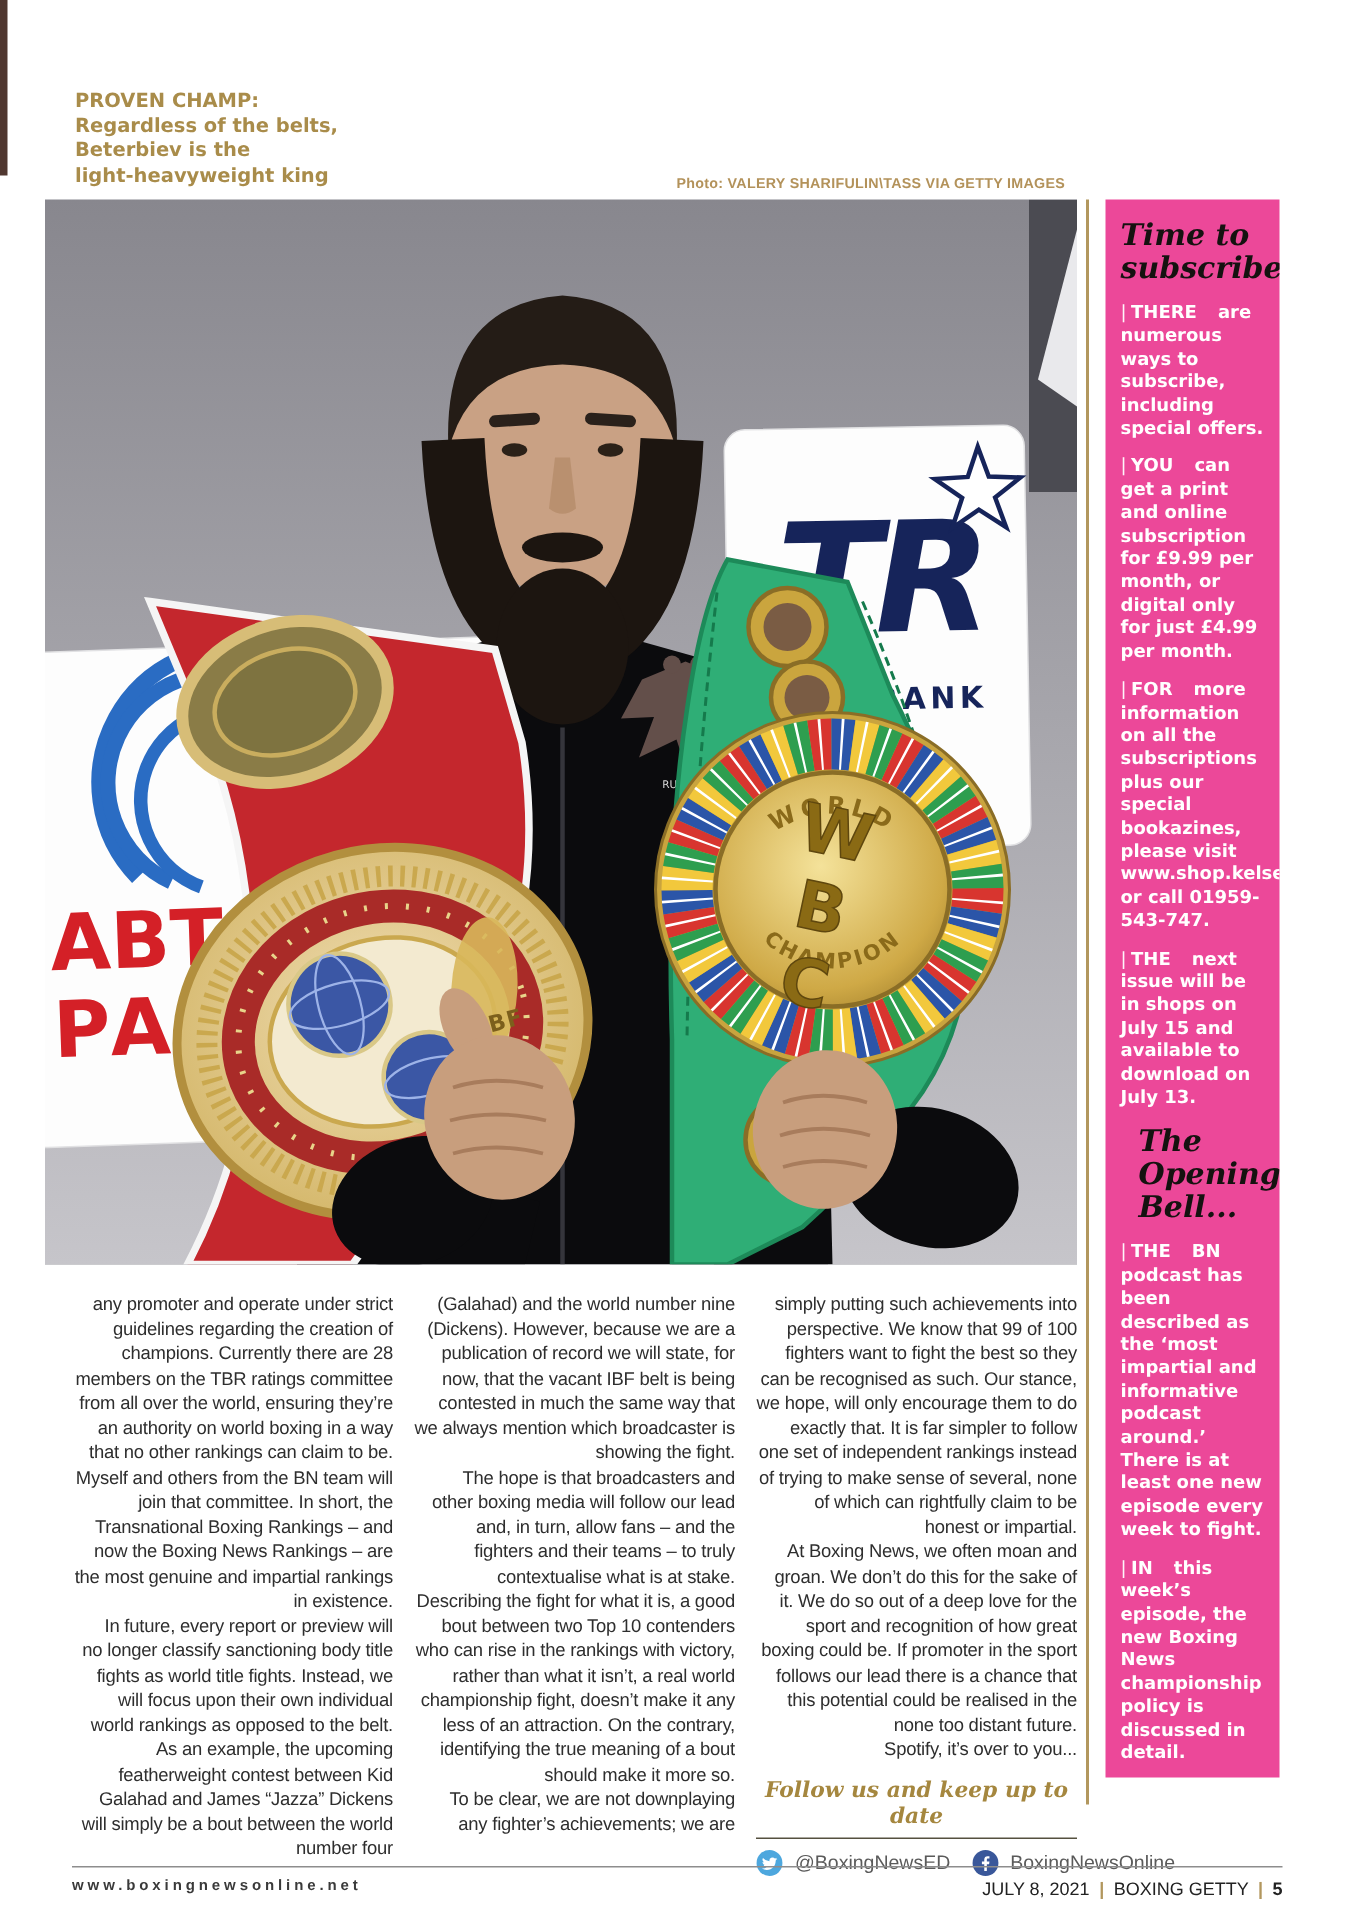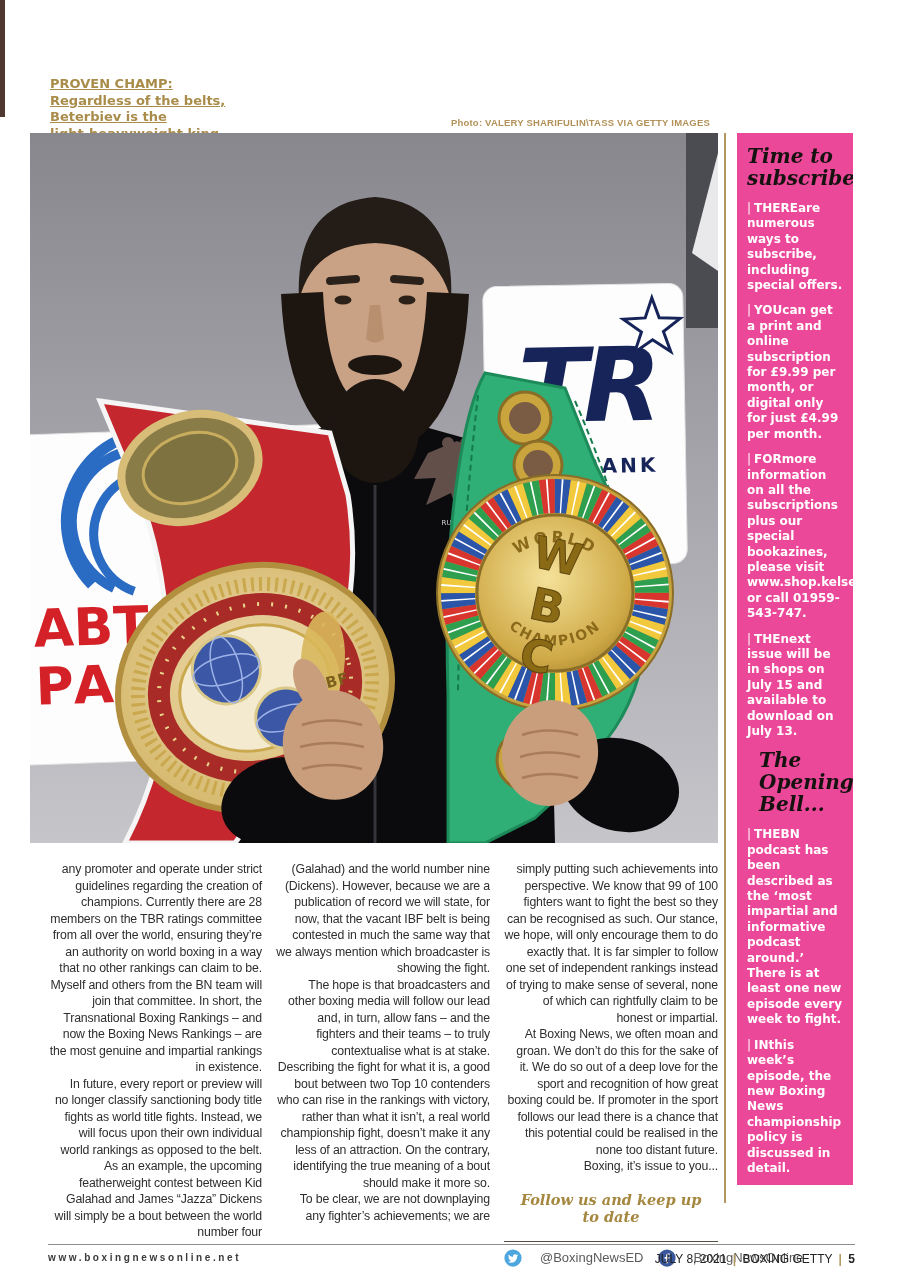--- a/index.html
+++ b/index.html
@@ -3,56 +3,56 @@
 <meta charset="utf-8">
 <style>
   html,body{margin:0;padding:0;background:#ffffff;}
   #page{position:relative;width:904px;height:1280px;background:#ffffff;overflow:hidden;
         font-family:"Liberation Sans", sans-serif;}
 
   
   .spine{position:absolute;left:0;top:0;width:5px;height:117px;background:#503730;}
 
   
-  .caption{position:absolute;left:50px;top:76px;color:#a98c4a;font-family:"DejaVu Sans",sans-serif;
-           font-weight:bold;font-size:13px;line-height:16.5px;text-decoration:underline;}
+  .caption{position:absolute;left:50px;top:60px;color:#a98c4a;font-family:"DejaVu Sans",sans-serif;
+           font-weight:bold;font-size:13px;line-height:16.5px;}
   
   .credit{position:absolute;left:22px;top:117px;width:688px;text-align:right;color:#b3925a;
           font-size:9.5px;font-weight:600;letter-spacing:.2px;}
 
   
   .photo{position:absolute;left:30px;top:133px;width:688px;height:710px;overflow:hidden;background:#9a99a0;}
 
   
   .vdiv{position:absolute;left:724px;top:133px;width:2px;height:1070px;background:#b2975e;}
 
   
   .sidebar{position:absolute;left:737px;top:133px;width:116px;height:1052px;background:#ec4899;
            box-sizing:border-box;padding:12px 10px 8px 10px;overflow:hidden;}
   .sb-h{font-family:"DejaVu Serif",serif;font-style:italic;font-weight:bold;color:#151210;
         font-size:20px;line-height:22px;margin:0 0 12px 0;}
   .sb-h2{margin-top:6px;margin-left:12px;}
   .sb-p{color:#ffffff;font-family:"DejaVu Sans",sans-serif;font-weight:bold;
         font-size:12px;line-height:15.4px;margin:0 0 10px 0;}
   .sb-bar{font-weight:400;opacity:.95;margin-right:3px;}
-  .sb-lead{margin-right:0;text-align:right;}
+  .sb-lead{margin-right:14px;text-align:right;}
 
   
   .article{position:absolute;left:48px;top:861px;width:670px;display:flex;gap:14px;}
   .col{width:214px;}
   .ap{margin:0;font-size:12.3px;line-height:16.5px;color:#2e2e2e;letter-spacing:-.15px;text-align:right;}
   .ap.ind{text-indent:14px;}
 
   
   .follow{margin-top:10px;}
   .follow-t{font-family:"DejaVu Serif",serif;font-style:italic;font-weight:bold;color:#a5873f;
-            font-size:14.5px;text-align:center;margin:16px;}
+            font-size:14.5px;text-align:center;margin:0;}
   .follow-rule{border-top:1.5px solid #55503f;margin:6px 0 7px 0;}
   .social{display:flex;align-items:center;gap:14px;}
-  .soc-item{display:flex;align-items:center;gap:18px;color:#5a5a5a;font-size:13px;}
+  .soc-item{display:flex;align-items:center;gap:8px;color:#5a5a5a;font-size:13px;}
   .soc-ic{width:18px;height:18px;display:inline-block;}
 
   
   .f-rule{position:absolute;left:48px;top:1244px;width:807px;height:1px;background:#8d8d8d;}
   .footer-left{position:absolute;left:48px;top:1252px;font-size:10px;font-weight:bold;
                letter-spacing:2.6px;color:#3a3a3a;}
   .footer-right{position:absolute;right:49px;top:1252px;font-size:12px;color:#222;}
   .f-sep{color:#b2975e;font-weight:bold;padding:0 3px;}
   .f-page{font-weight:bold;}
 </style>
@@ -237,21 +237,21 @@
       <p class="ap ind">In future, every report or preview will no longer classify sanctioning body title fights as world title fights. Instead, we will focus upon their own individual world rankings as opposed to the belt. As an example, the upcoming featherweight contest between Kid Galahad and James “Jazza” Dickens will simply be a bout between the world number four</p>
     </div>
     <div class="col">
       <p class="ap">(Galahad) and the world number nine (Dickens). However, because we are a publication of record we will state, for now, that the vacant IBF belt is being contested in much the same way that we always mention which broadcaster is showing the fight.</p>
       <p class="ap ind">The hope is that broadcasters and other boxing media will follow our lead and, in turn, allow fans – and the fighters and their teams – to truly contextualise what is at stake. Describing the fight for what it is, a good bout between two Top 10 contenders who can rise in the rankings with victory, rather than what it isn’t, a real world championship fight, doesn’t make it any less of an attraction. On the contrary, identifying the true meaning of a bout should make it more so.</p>
       <p class="ap ind">To be clear, we are not downplaying any fighter’s achievements; we are</p>
     </div>
     <div class="col">
       <p class="ap">simply putting such achievements into perspective. We know that 99 of 100 fighters want to fight the best so they can be recognised as such. Our stance, we hope, will only encourage them to do exactly that. It is far simpler to follow one set of independent rankings instead of trying to make sense of several, none of which can rightfully claim to be honest or impartial.</p>
       <p class="ap ind">At Boxing News, we often moan and groan. We don’t do this for the sake of it. We do so out of a deep love for the sport and recognition of how great boxing could be. If promoter in the sport follows our lead there is a chance that this potential could be realised in the none too distant future.</p>
-      <p class="ap ind">Boxing, it’s issue to you...</p>
+      <p class="ap ind">Spotify, it’s over to you...</p>
 
       <div class="follow">
         <p class="follow-t">Follow us and keep up to date</p>
         <div class="follow-rule"></div>
         <div class="social">
           <span class="soc-item">
             <svg class="soc-ic" viewBox="0 0 24 24">
               <circle cx="12" cy="12" r="11.5" fill="#4da7de"></circle>
               <path fill="#ffffff" d="M19 8.4c-.5.2-1 .4-1.6.4.6-.3 1-.9 1.2-1.5-.5.3-1.1.6-1.8.7a2.8 2.8 0 0 0-4.8 2.5A8 8 0 0 1 6.2 7.6a2.8 2.8 0 0 0 .9 3.7c-.5 0-.9-.1-1.3-.3 0 1.3 1 2.5 2.2 2.7-.4.1-.8.1-1.2.1.3 1.1 1.4 1.9 2.6 1.9a5.7 5.7 0 0 1-4.2 1.2 8 8 0 0 0 4.3 1.3c5.2 0 8-4.3 8-8v-.4c.6-.4 1-.9 1.5-1.4z"></path>
             </svg>

